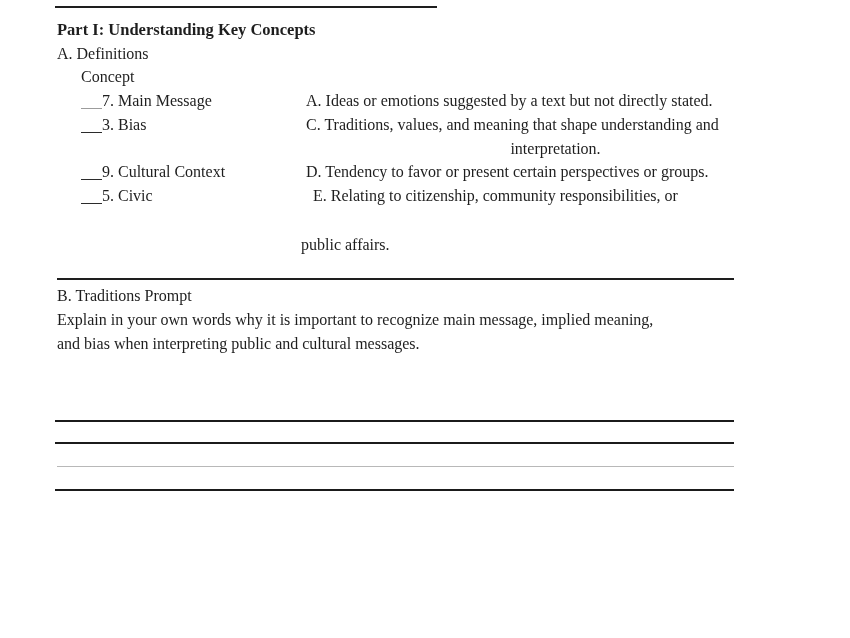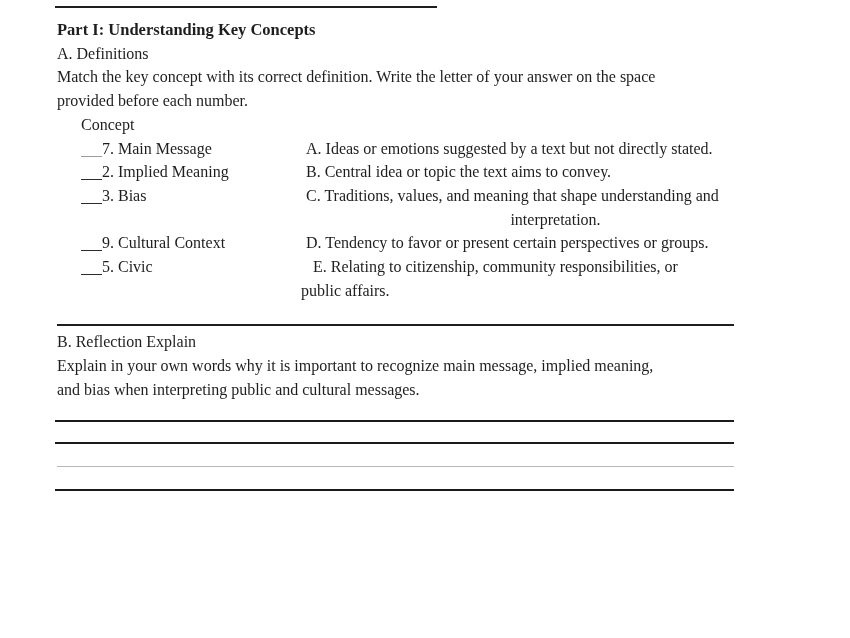--- a/index.html
+++ b/index.html
@@ -25,21 +25,21 @@
     position:absolute;left:57px;top:18px;width:740px;
   }
   .part-title{font-weight:bold;font-size:16.5px;}
   .para{white-space:pre-line;}
   .mrow{display:flex;align-items:flex-start;}
   .ccol{width:220px;flex:none;margin-left:24px;}
   .dcol{flex:1;}
   .dline{padding-left:5px;}
   .dline.ind13{padding-left:13px;text-align:center;}
   .dline.ind12{padding-left:12px;}
-  .dline.ind0{padding-left:0;}
+  .dline.ind0{padding-left:0;margin-top:25px;}
   .blank{
     display:inline-block;width:21px;height:4px;
     border-bottom:1.6px solid #2b2b2b;
     vertical-align:-3px;
   }
   .blank.faint{border-bottom-color:#9c9c9c;}
   .divider{
     margin-top:22px;margin-bottom:4px;
     width:715px;height:2px;background:var(--ink);
   }
@@ -57,44 +57,34 @@
 <div class="page">
 
   <div class="top-rule"></div>
 
   <div class="doc">
 
     <div class="part-title">Part I: Understanding Key Concepts</div>
 
     <div>A. Definitions</div>
 
-    <div class="para">Match the key concept with its correct definition. Write the letter of your answer on the space
-provided before each number.</div>
 
     <div class="mrow">
       <div class="ccol">Concept</div>
     </div>
 
     <div class="mrow">
       <div class="ccol">
         <span class="blank faint"></span><span>7. Main Message</span>
       </div>
       <div class="dcol">
         <div class="dline">A. Ideas or emotions suggested by a text but not directly stated.</div>
       </div>
     </div>
 
-    <div class="mrow">
-      <div class="ccol">
-        <span class="blank"></span><span>2. Implied Meaning</span>
-      </div>
-      <div class="dcol">
-        <div class="dline">B. Central idea or topic the text aims to convey.</div>
-      </div>
-    </div>
 
     <div class="mrow">
       <div class="ccol">
         <span class="blank"></span><span>3. Bias</span>
       </div>
       <div class="dcol">
         <div class="dline">C. Traditions, values, and meaning that shape understanding and</div>
         <div class="dline ind13">interpretation.</div>
       </div>
     </div>
@@ -113,21 +103,21 @@
         <span class="blank"></span><span>5. Civic</span>
       </div>
       <div class="dcol">
         <div class="dline ind12">E. Relating to citizenship, community responsibilities, or</div>
         <div class="dline ind0">public affairs.</div>
       </div>
     </div>
 
     <div class="divider"></div>
 
-    <div>B. Reflection Explain</div>
+    <div>B. Traditions Prompt</div>
 
     <div class="para">Explain in your own words why it is important to recognize main message, implied meaning,
 and bias when interpreting public and cultural messages.</div>
 
   </div>
 
   <div class="answer-line l1"></div>
   <div class="answer-line l2"></div>
   <div class="answer-line l3"></div>
   <div class="answer-line l4"></div>

